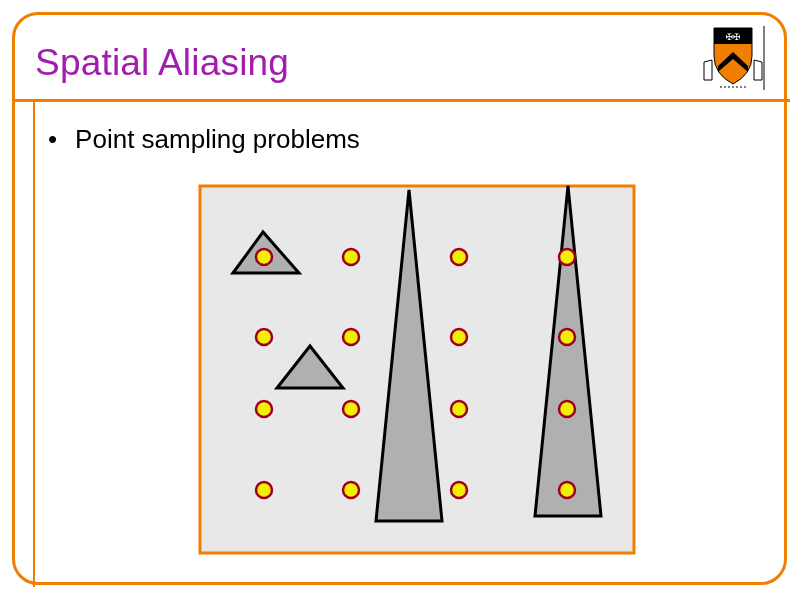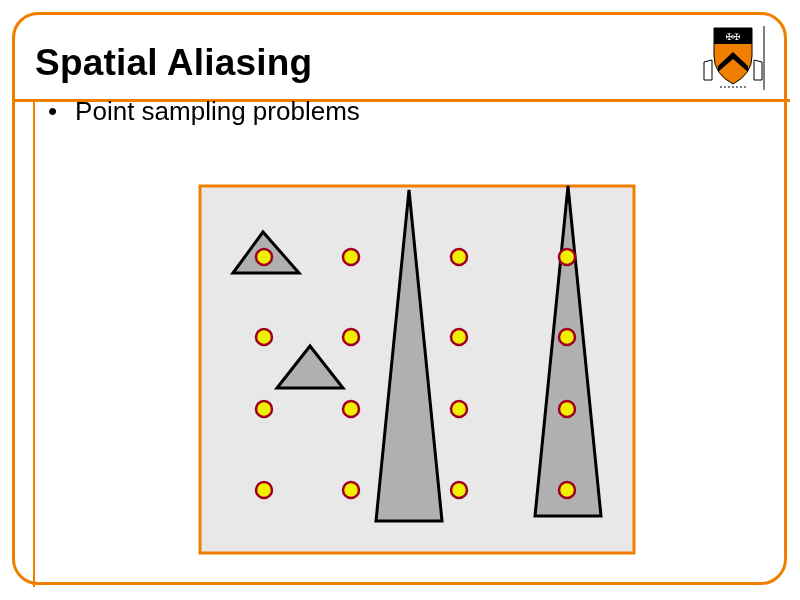--- a/index.html
+++ b/index.html
@@ -1,21 +1,21 @@
 <!DOCTYPE html>
 <html><head>
 <meta charset="utf-8">
 <style>
   html, body { margin:0; padding:0; background:#ffffff; }
   body { width:800px; height:600px; position:relative; overflow:hidden; font-family:"Liberation Sans", sans-serif; }
   .frame { position:absolute; left:12px; top:12px; width:775px; height:573px; border:3px solid #F07F00; border-radius:26px; box-sizing:border-box; }
   .sep { position:absolute; left:12px; top:99px; width:778px; height:3px; background:#F07F00; }
   .vline { position:absolute; left:33px; top:100px; width:2px; height:487px; background:#F07F00; }
-  .title { position:absolute; left:35px; top:42px; font-size:37px; font-weight:bold; color:#000000; letter-spacing:0.2px; }
-  .bullet { position:absolute; left:48px; top:96px; font-size:26px; color:#000; }
+  .title { position:absolute; left:35px; top:42px; font-size:37px; font-weight:normal; color:#a21caf; letter-spacing:0.2px; }
+  .bullet { position:absolute; left:48px; top:124px; font-size:26px; color:#000; }
   .bullet .dot { display:inline-block; margin-right:18px; }
   .logo { position:absolute; left:700px; top:22px; width:66px; height:70px; }
   .diagram { position:absolute; left:0; top:0; }
 </style>
 </head>
 <body>
 
 <div class="frame"></div>
 <div class="sep"></div>
 <div class="vline"></div>

